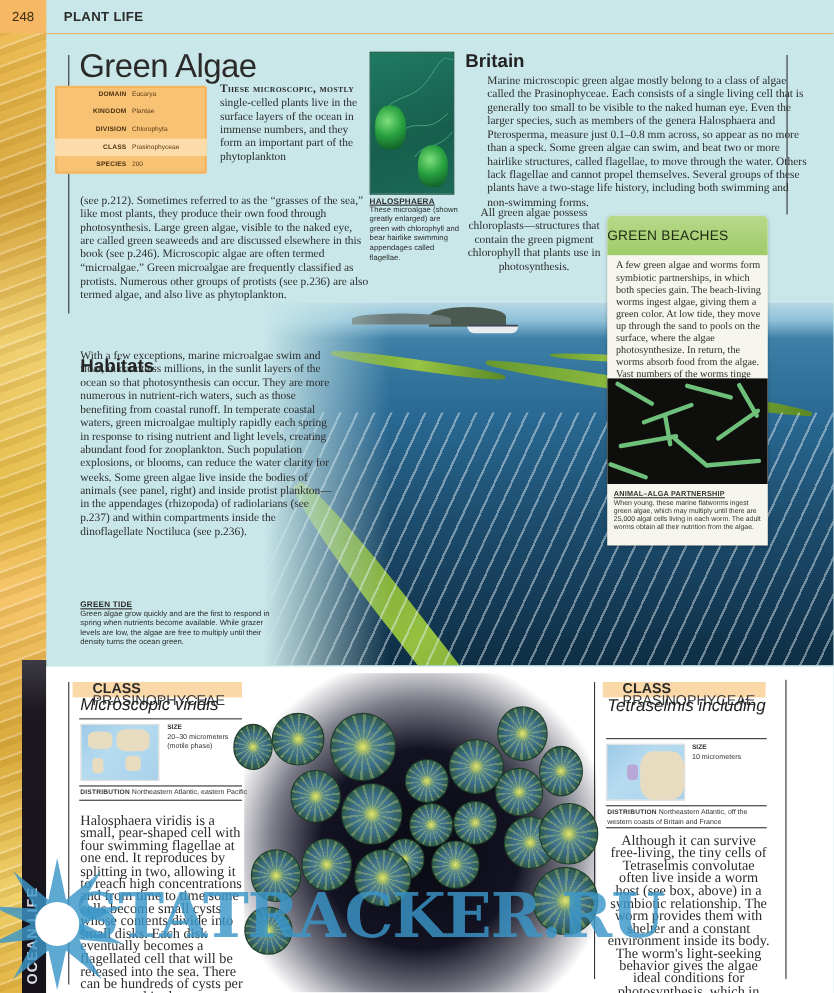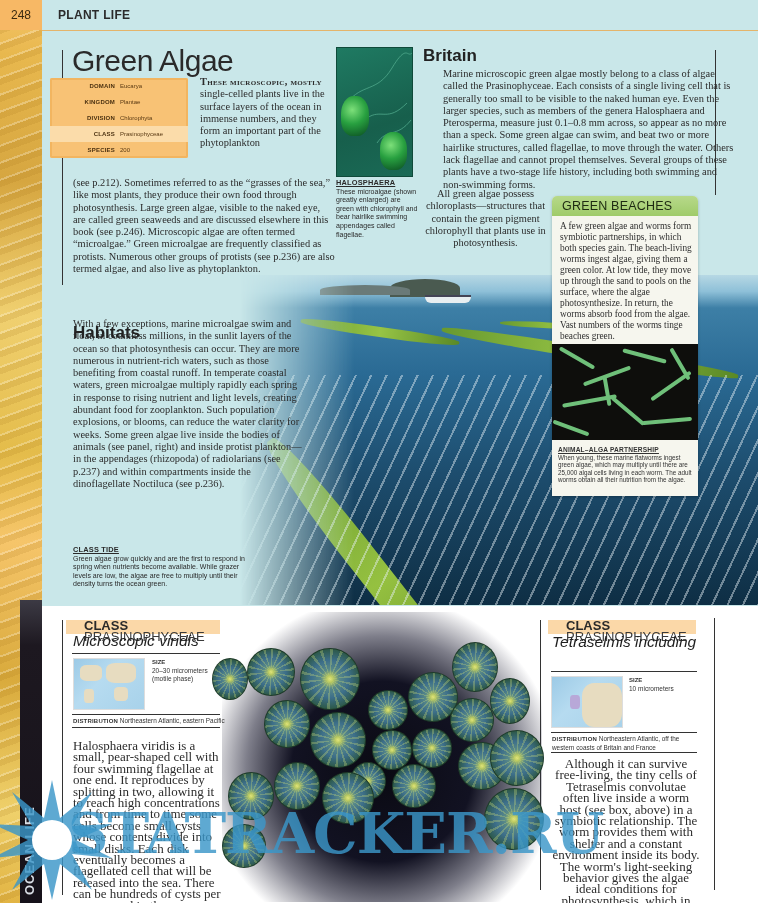--- a/index.html
+++ b/index.html
@@ -54,21 +54,21 @@
     background: linear-gradient(180deg, #b7d8e4 0%, #8ec0d8 5%, #3d7fa6 10%, #2a6a94 30%, #1d4d6e 60%, #0e2e44 100%);
     -webkit-mask-image: linear-gradient(90deg, rgba(0,0,0,0) 0%, rgba(0,0,0,1) 22%);
     mask-image: linear-gradient(90deg, rgba(0,0,0,0) 0%, rgba(0,0,0,1) 22%); }
   .island { position: absolute; background: #4a5a50; border-radius: 50% 50% 0 0; }
   .boat { position: absolute; left: 185px; top: 20px; width: 46px; height: 8px; background: #e8eef0; border-radius: 0 0 6px 6px; border-top: 2px solid #445; }
   .algae-band { position: absolute; background: linear-gradient(90deg, #6a9b2a, #9cc840, #5c8a20); border-radius: 40%; opacity: 0.95; }
   .foam { position: absolute; background: repeating-linear-gradient(115deg, rgba(255,255,255,0.0) 0 6px, rgba(230,240,245,0.45) 6px 8px, rgba(255,255,255,0) 8px 14px); }
 
   
   .gb-box { position: absolute; left: 552px; top: 196px; width: 146px; height: 300px; background: #f6f6ee; border-radius: 5px 5px 0 0; box-shadow: 0 1px 3px rgba(0,0,0,0.25); overflow: hidden; }
-  .gb-head { height: 20px; background: linear-gradient(180deg, #b7d98a, #9fcb6a); display: flex; align-items: center; padding-left: 10px; }
+  .gb-head { height: 36px; background: linear-gradient(180deg, #b7d98a, #9fcb6a); display: flex; align-items: center; padding-left: 0; }
   .gb-title { font-family: "Liberation Sans", sans-serif; font-size: 12.5px; color: #1e2a12; letter-spacing: 0.2px; }
   .gb-text { padding: 5px 6px 0 8px; font-size: 9.3px; line-height: 11px; color: #2e2e2e; }
   .worms { position: absolute; left: 0; top: 148px; width: 146px; height: 96px; background: #0e0e0c; overflow: hidden; }
   .worm { position: absolute; height: 4px; border-radius: 3px; background: #6fc07a; }
   .gb-caption { position: absolute; left: 6px; top: 250px; width: 136px; font-family: "Liberation Sans", sans-serif; font-size: 6.3px; line-height: 7.6px; color: #333; }
 
   
   .habitats-text { position: absolute; left: 73px; top: 318px; width: 232px; }
   .tide-caption { position: absolute; left: 73px; top: 546px; width: 180px; font-family: "Liberation Sans", sans-serif; font-size: 7px; line-height: 8.6px; color: #2a2a2a; }
 
@@ -192,21 +192,21 @@
   </div>
   <div class="gb-caption">
     <div class="cap-title" style="font-size:6.6px;">ANIMAL–ALGA PARTNERSHIP</div>
     <div>When young, these marine flatworms ingest green algae, which may multiply until there are 25,000 algal cells living in each worm. The adult worms obtain all their nutrition from the algae.</div>
   </div>
 </div>
 
 <h2 class="h2" style="left:73px; top:296px;margin-top:27px;">Habitats</h2>
 <p class="body-text habitats-text">With a few exceptions, marine microalgae swim and float, in countless millions, in the sunlit layers of the ocean so that photosynthesis can occur. They are more numerous in nutrient-rich waters, such as those benefiting from coastal runoff. In temperate coastal waters, green microalgae multiply rapidly each spring in response to rising nutrient and light levels, creating abundant food for zooplankton. Such population explosions, or blooms, can reduce the water clarity for weeks. Some green algae live inside the bodies of animals (see panel, right) and inside protist plankton—in the appendages (rhizopoda) of radiolarians (see p.237) and within compartments inside the dinoflagellate Noctiluca (see p.236).</p>
 <div class="tide-caption">
-  <div class="cap-title">CLASS TIDE</div>
+  <div class="cap-title">GREEN TIDE</div>
   <div>Green algae grow quickly and are the first to respond in spring when nutrients become available. While grazer levels are low, the algae are free to multiply until their density turns the ocean green.</div>
 </div>
 
 <div class="lower"></div>
 <div class="vrule" style="left:62px; top:620px; height:275px;"></div>
 <div class="vrule" style="left:540px; top:620px; height:270px;"></div>
 <div class="vrule" style="left:714px; top:618px; height:272px;"></div>
 
 <div class="micro">
   <div class="sphere" style="left:-10px; top:46px; width:36px; height:42px;"></div>

